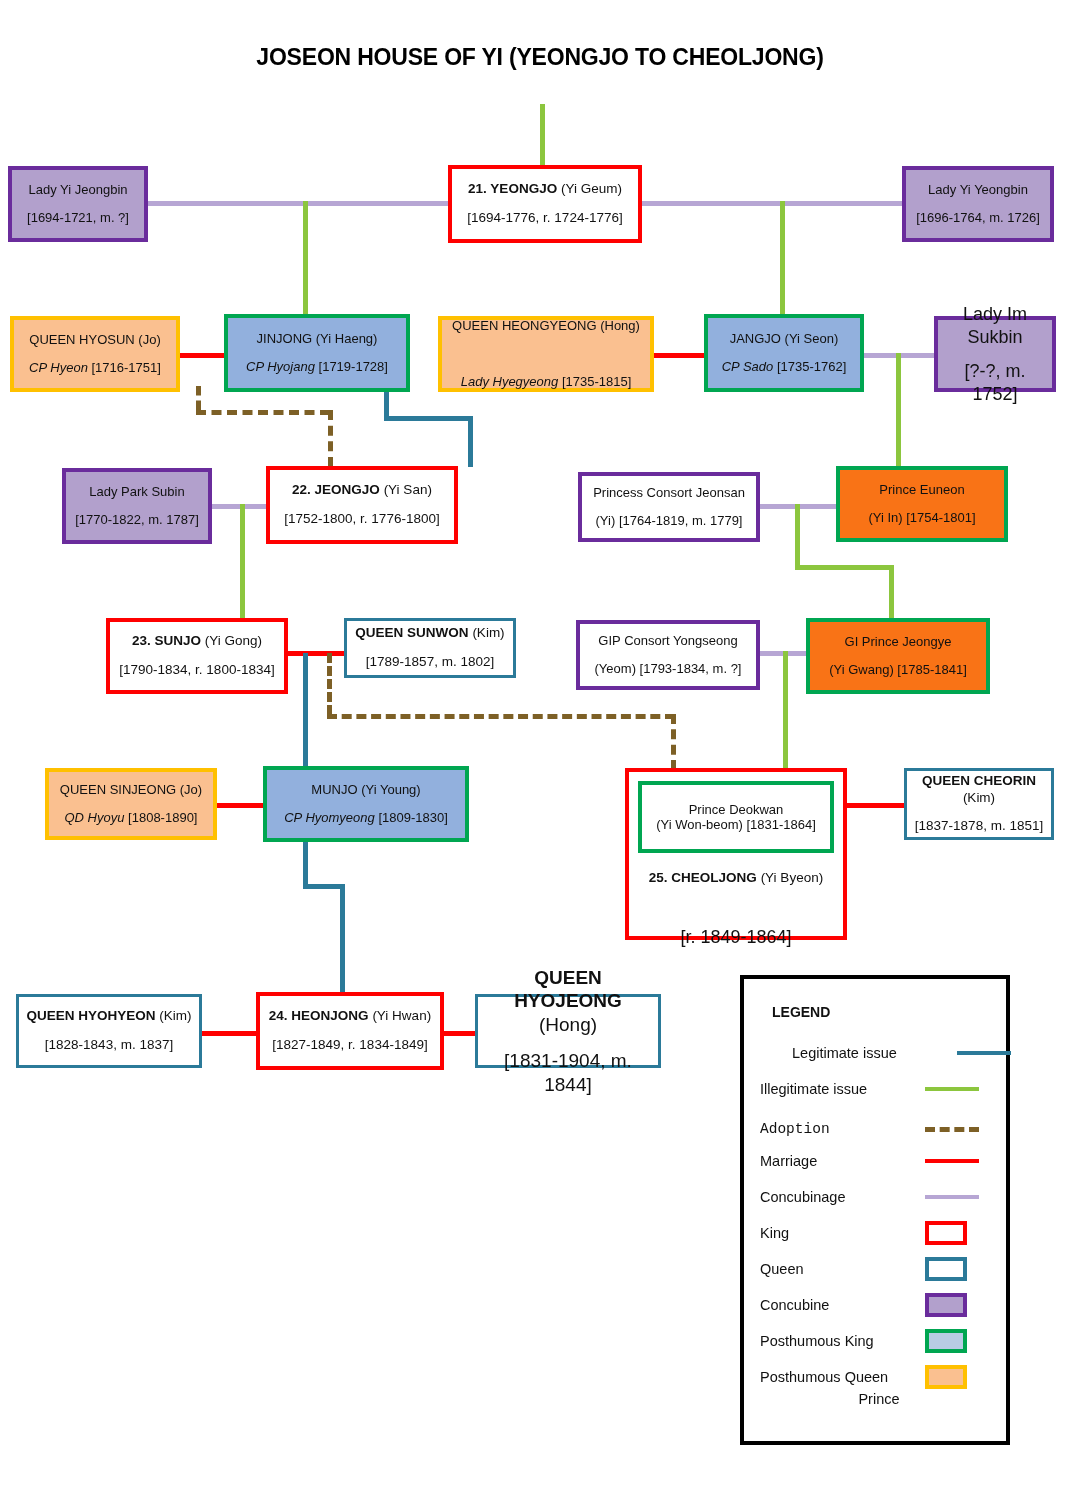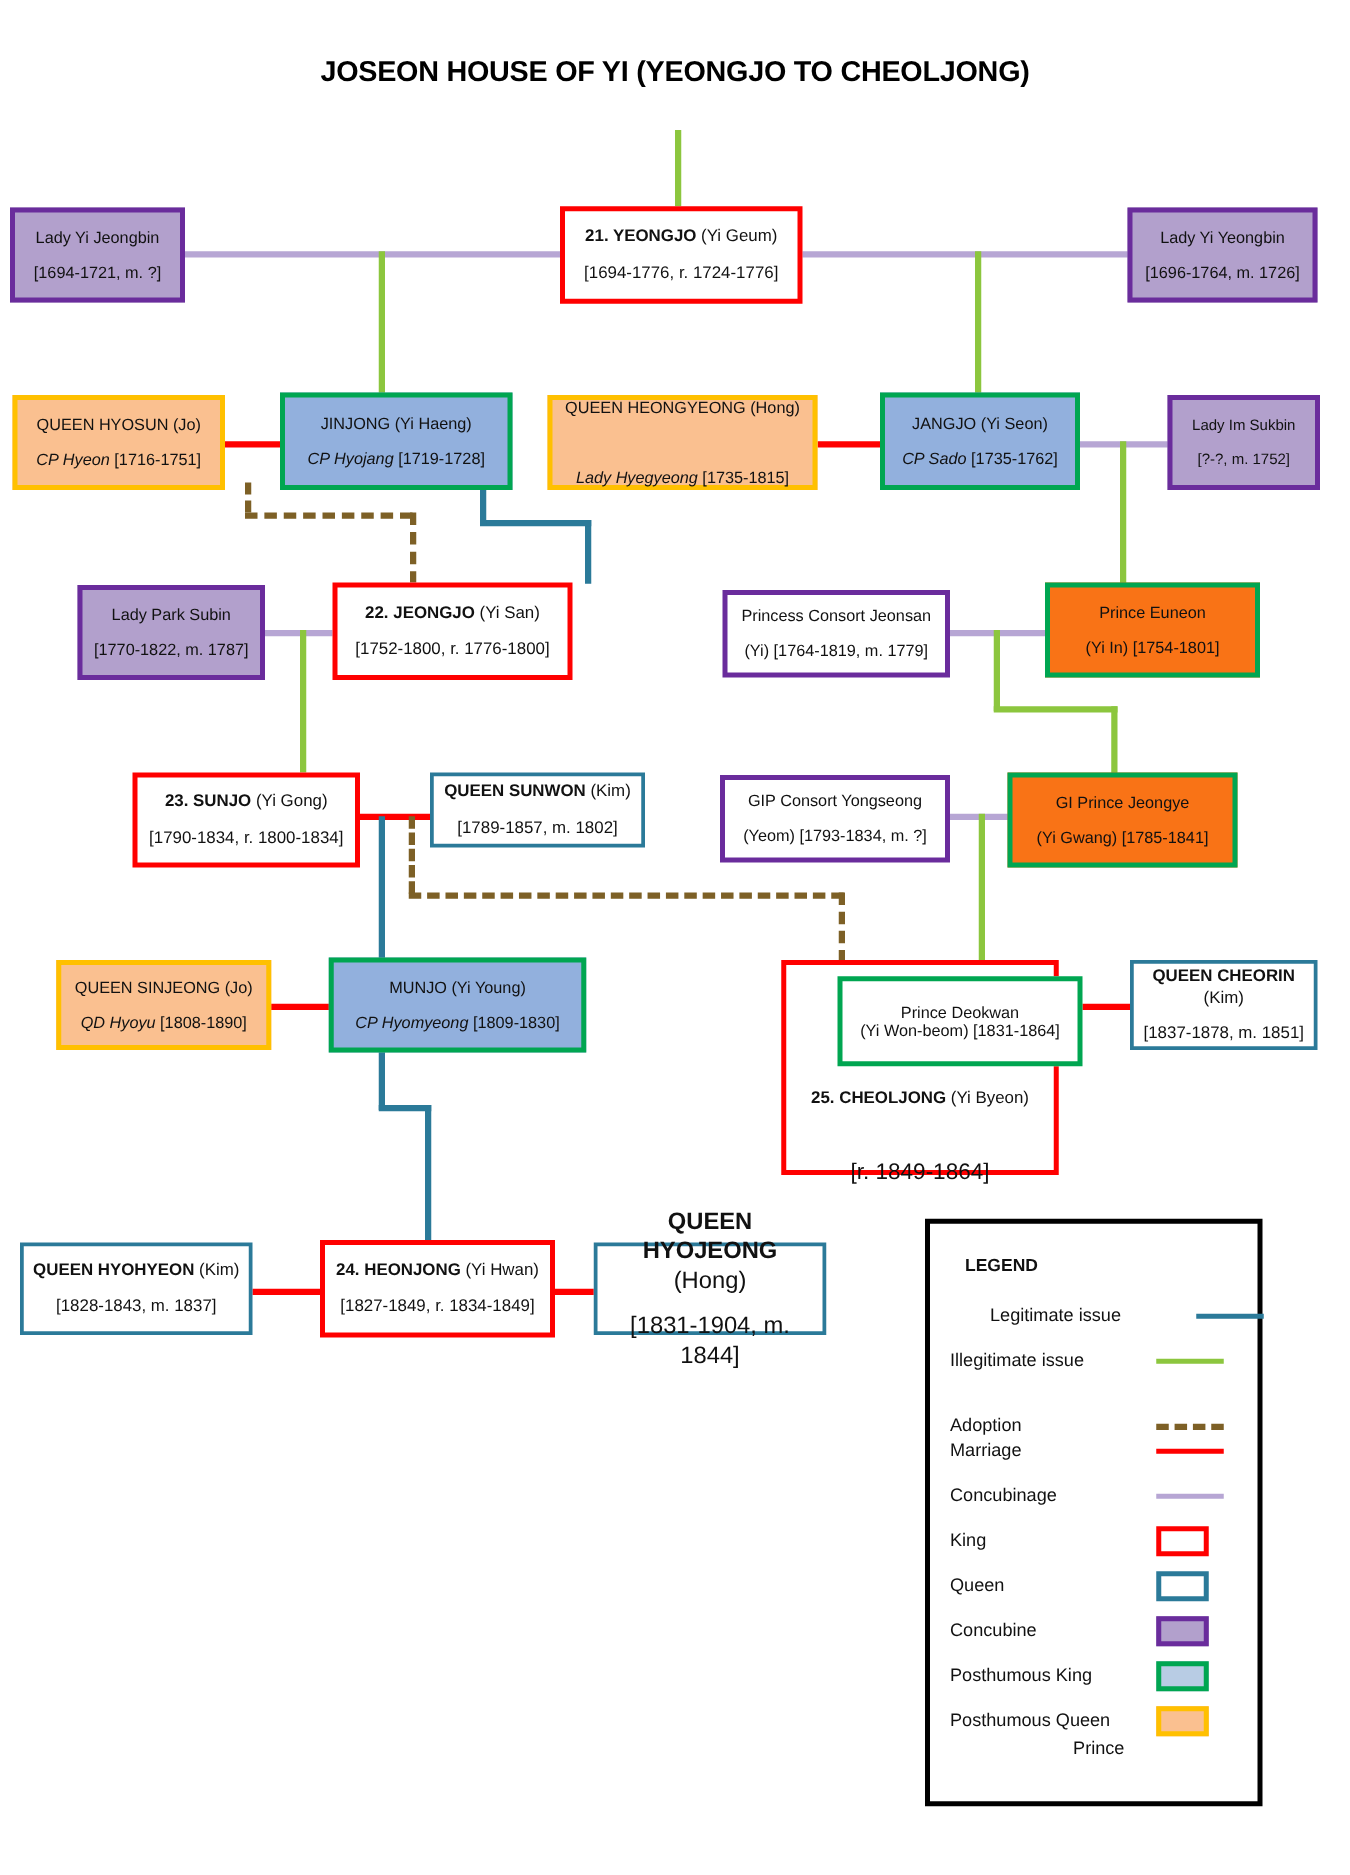--- a/index.html
+++ b/index.html
@@ -86,21 +86,20 @@
   .composite .inner {
     position: absolute;
     box-sizing: border-box;
     border: 4px solid #00a651;
     background: #ffffff;
     display: flex;
     flex-direction: column;
     align-items: center;
     justify-content: center;
     text-align: center;
-    margin-left: 32px;
   }
   .composite .outer-txt {
     position: absolute;
     left: 0;
     width: 100%;
     text-align: center;
   }
 
   
   #legend {
@@ -232,21 +231,21 @@
   <div class="box t-pqueen" style="left:438px; top:316px; width:216px; height:76px; font-size:13px;gap:28px;">
     <span class="l1"><span>QUEEN HEONGYEONG</span><span> (Hong)</span></span>
     <span class="l2"><i>Lady Hyegyeong</i><span> [1735-1815]</span></span>
   </div>
 
   <div class="box t-pking" style="left:704px; top:314px; width:160px; height:78px; font-size:13px;">
     <span class="l1">JANGJO (Yi Seon)</span>
     <span class="l2"><i>CP Sado</i><span> [1735-1762]</span></span>
   </div>
 
-  <div class="box t-concubine" style="left:934px; top:316px; width:122px; height:76px; font-size:12px;">
+  <div class="box t-concubine" style="left:934px; top:316px; width:122px; height:76px; font-size:18px;">
     <span class="l1">Lady Im Sukbin</span>
     <span class="l2">[?-?, m. 1752]</span>
   </div>
 
   <div class="box t-concubine" style="left:62px; top:468px; width:150px; height:76px; font-size:13px;">
     <span class="l1">Lady Park Subin</span>
     <span class="l2">[1770-1822, m. 1787]</span>
   </div>
 
   <div class="box t-king" style="left:266px; top:466px; width:192px; height:78px; font-size:13.5px;">
@@ -332,21 +331,21 @@
       <span class="lg-sw">
           <span class="sw-line" style="background:#2b7a99;"></span>
         </span>
     </div>
     <div class="lg-row" style="top:92px;">
       <span class="lg-label">Illegitimate issue</span>
       <span class="lg-sw">
           <span class="sw-line" style="background:#8cc63e;"></span>
         </span>
     </div>
-    <div class="lg-row" style="top:144px;">
+    <div class="lg-row" style="top:132px;font-family:Liberation Mono, monospace;">
       <span class="lg-label">Adoption</span>
       <span class="lg-sw">
           <span class="sw-dash"></span>
         </span>
     </div>
     <div class="lg-row" style="top:164px;">
       <span class="lg-label">Marriage</span>
       <span class="lg-sw">
           <span class="sw-line" style="background:#ff0000;"></span>
         </span>

